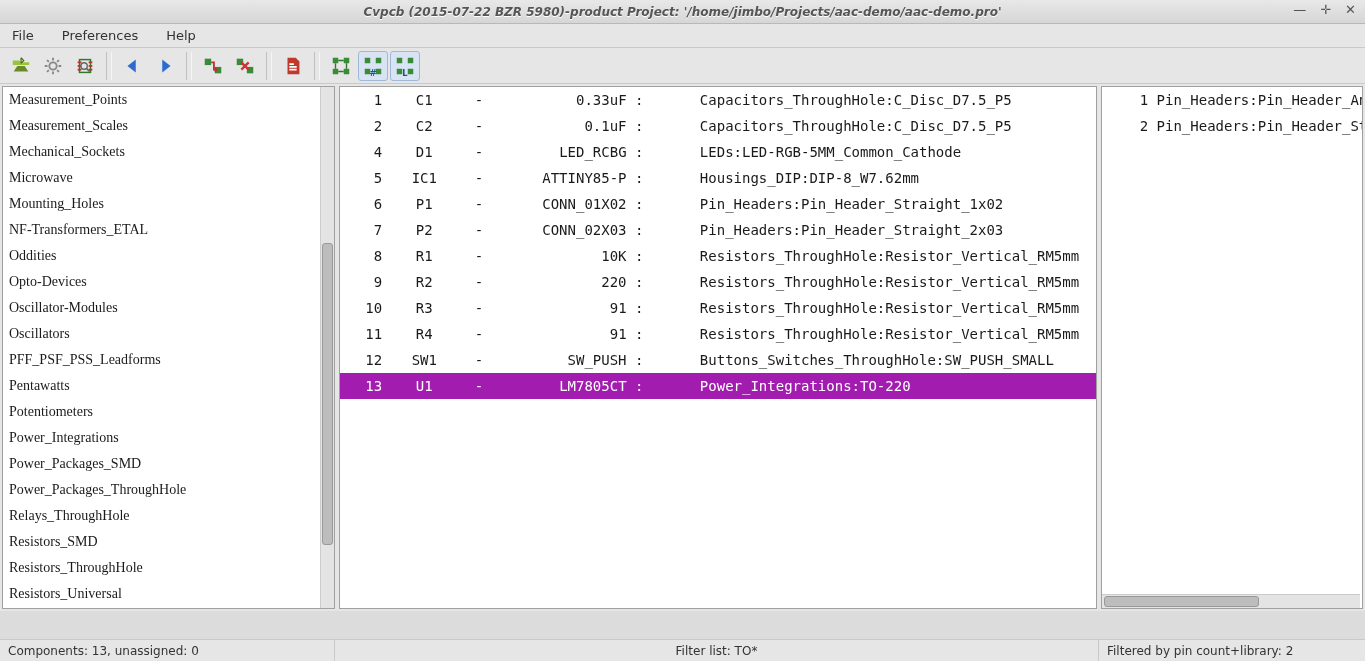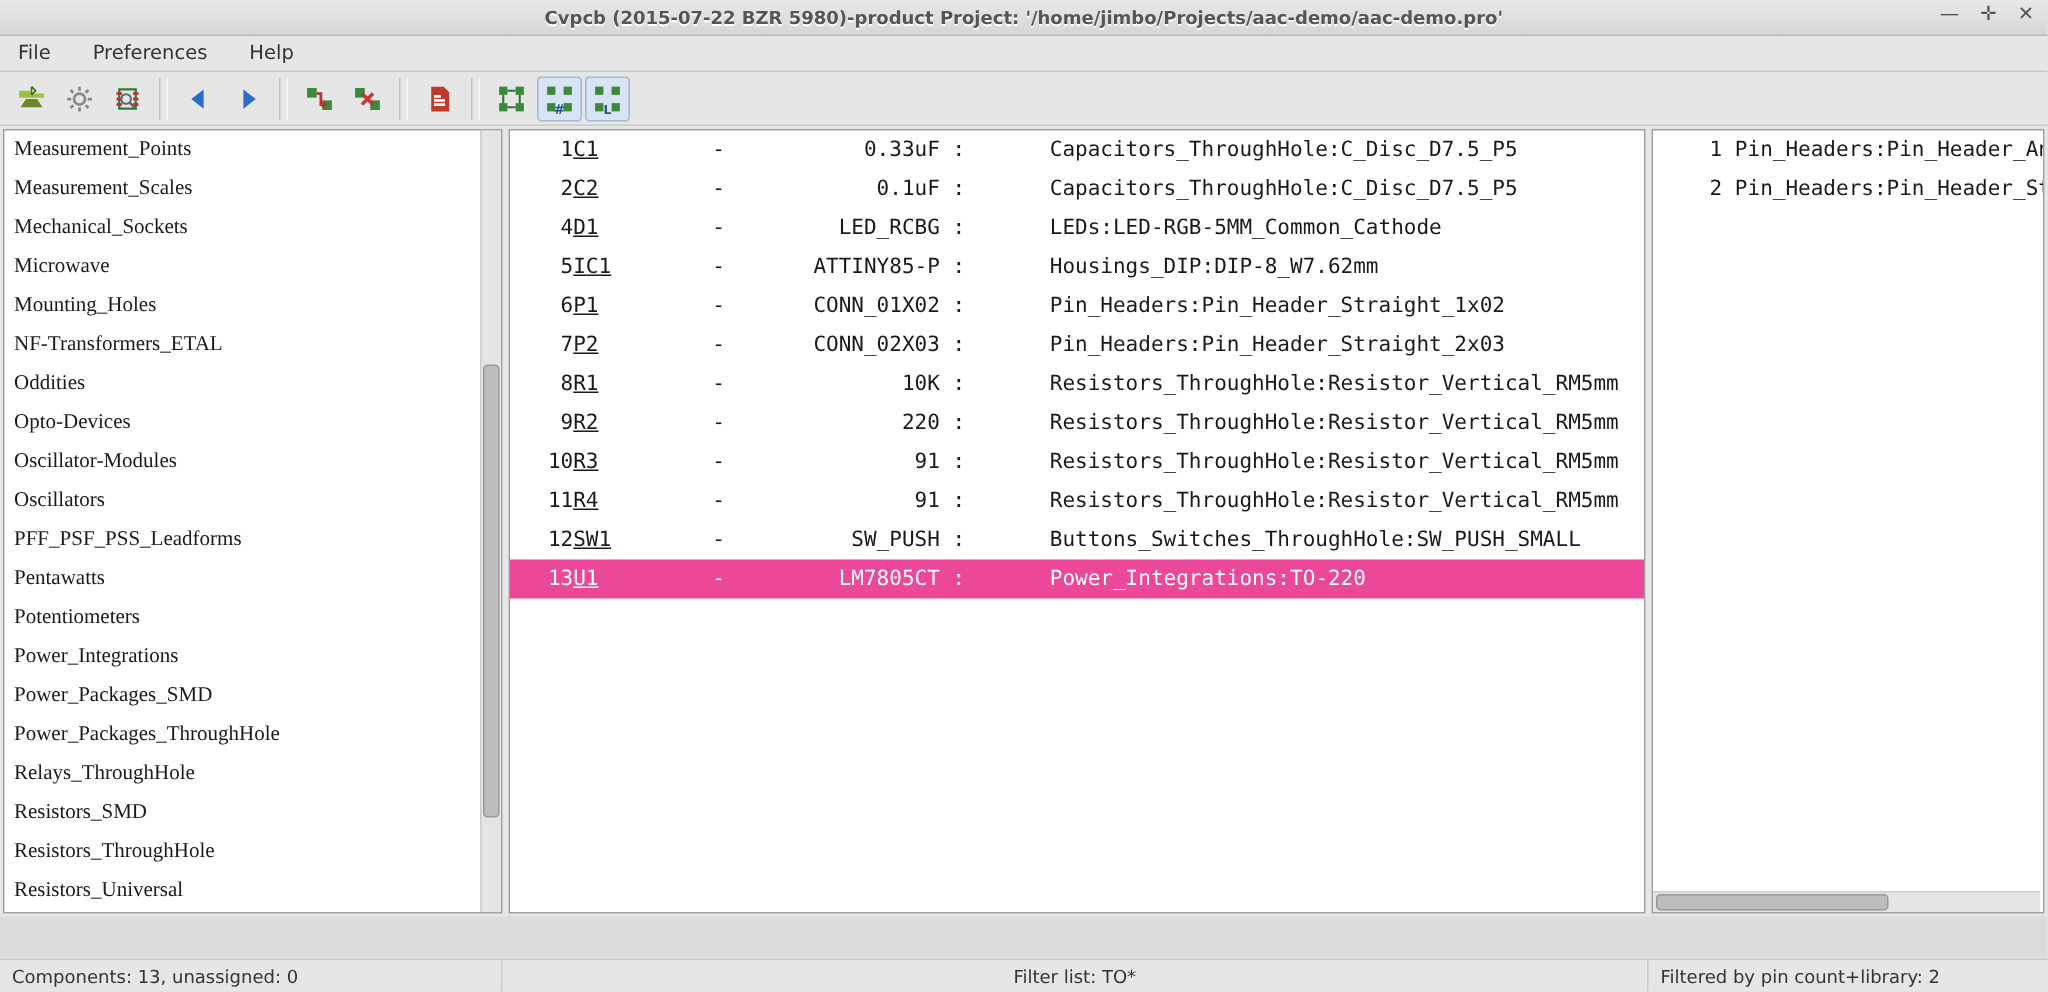--- a/index.html
+++ b/index.html
@@ -16,20 +16,21 @@
   
   .titlebar {
     height: 24px;
     background: linear-gradient(#e8e8e8,#d6d6d6);
     border-bottom: 1px solid #b8b8b8;
     display: flex;
     align-items: center;
     justify-content: center;
     position: relative;
     color: #555;
+    font-style: italic;
   }
   .titlebar .title-text { font-weight: bold; font-size: 12px; text-shadow: 0 1px 0 #fff; }
   .titlebar .window-controls {
     position: absolute;
     right: 6px;
     top: 2px;
     display: flex;
     gap: 8px;
     color: #555;
     font-size: 13px;
@@ -115,25 +116,25 @@
   .comp-row {
     font-family: "DejaVu Sans Mono","Liberation Mono",Consolas,monospace;
     font-size: 14px;
     white-space: pre;
     line-height: 22px;
     padding: 2px 0;
     color: #1a1a1a;
     cursor: pointer;
   }
   .comp-row.selected {
-    background: #ec4899;
+    background: #a21caf;
     color: #fff;
   }
   .comp-index { display:inline-block; width:5ch; text-align:right;}
-  .comp-ref { display:inline-block; width:10ch; text-align:left;text-decoration:underline;}
+  .comp-ref { display:inline-block; width:10ch; text-align:center;}
   .comp-dash { display:inline-block; width:3ch; text-align:center;}
   .comp-val { display:inline-block; width:16ch; text-align:right;}
   .comp-colon { display:inline-block; width:3ch; text-align:center;}
   .comp-fp { display:inline-block;margin-left:48px; }
   .fp-row {
     font-family: "DejaVu Sans Mono","Liberation Mono",Consolas,monospace;
     font-size: 14px;
     white-space: pre;
     line-height: 22px;
     padding: 2px 0 2px 4px;

